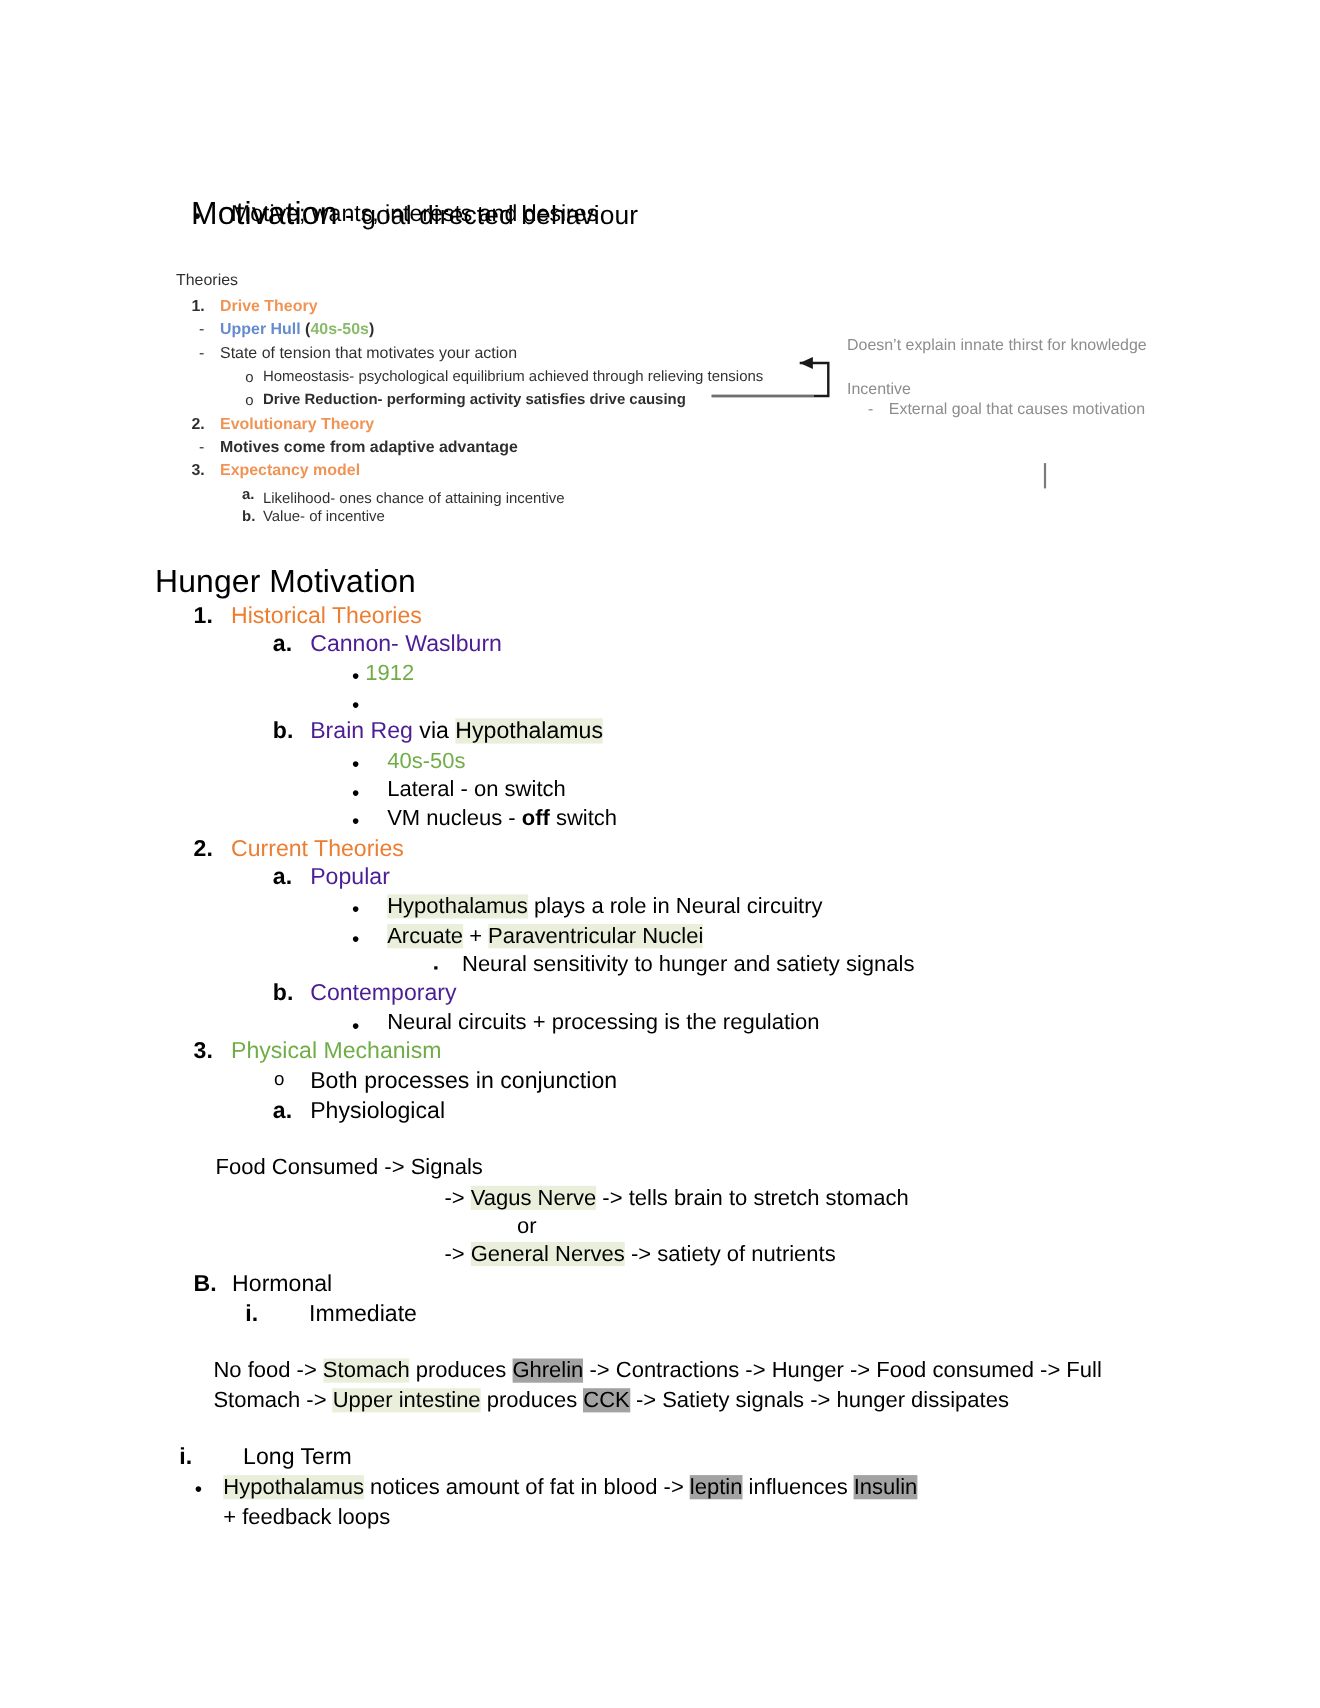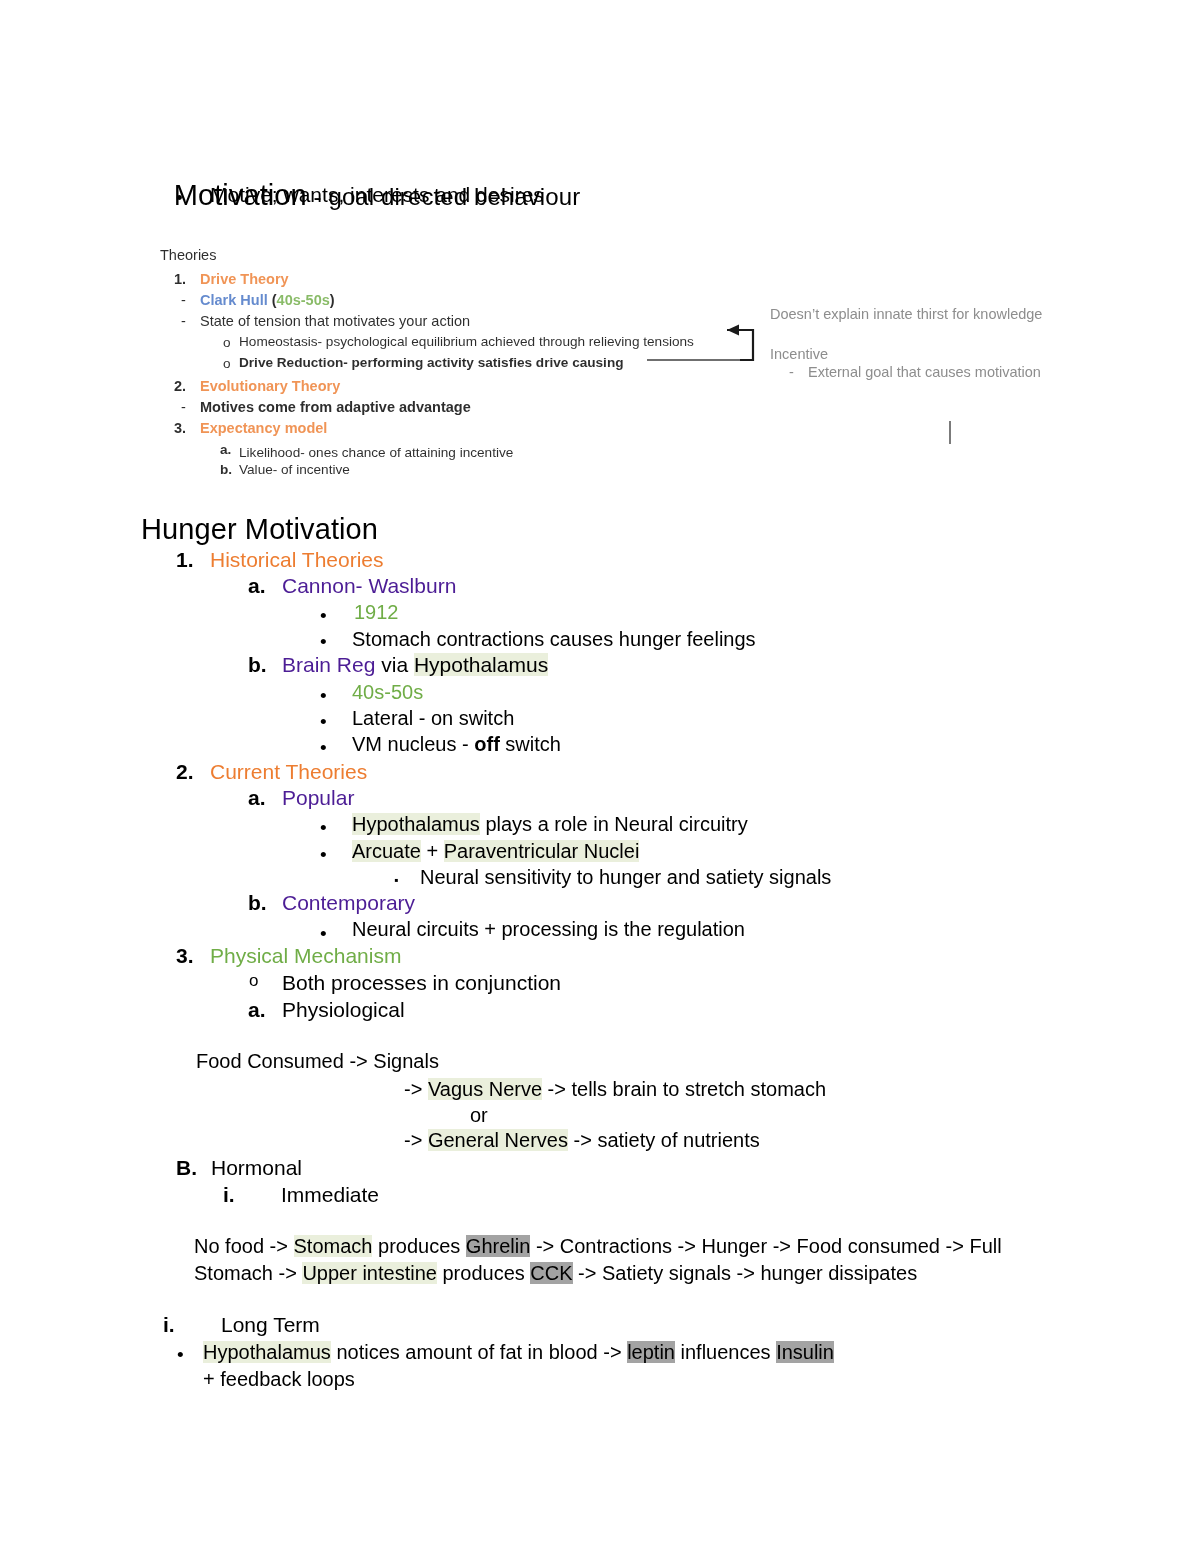--- a/index.html
+++ b/index.html
@@ -74,21 +74,21 @@
   <div class="abs lvl1" style="left:210px;top:183px;">Motive; wants, interests and desires</div>
 
   <div id="theories-block">
 
     <div class="t" style="left:0px;top:0px;">Theories</div>
 
     <div class="t num" style="left:14px;top:24px;">1.</div>
     <div class="t orange" style="left:40px;top:24px;font-weight:bold;">Drive Theory</div>
 
     <div class="t" style="left:21px;top:45px;">-</div>
-    <div class="t" style="left:40px;top:45px;font-weight:bold;"><span class="blue">Clark Hull </span><span>(</span><span class="green">40s-50s</span><span>)</span></div>
+    <div class="t" style="left:40px;top:45px;font-weight:bold;"><span class="blue">Upper Hull </span><span>(</span><span class="green">40s-50s</span><span>)</span></div>
 
     <div class="t" style="left:21px;top:66px;">-</div>
     <div class="t" style="left:40px;top:66px;">State of tension that motivates your action</div>
 
     <div class="t sm" style="left:63px;top:88px;">o</div>
     <div class="t sm" style="left:79px;top:87px;">Homeostasis- psychological equilibrium achieved through relieving tensions</div>
 
     <div class="t sm" style="left:63px;top:109px;">o</div>
     <div class="t sm" style="left:79px;top:108px;font-weight:bold;">Drive Reduction- performing activity satisfies drive causing</div>
 
@@ -125,24 +125,23 @@
 
   <div class="abs h-title" style="left:141px;top:513px;">Hunger Motivation</div>
 
   <div class="abs lvl1" style="left:176px;top:548px;font-weight:bold;">1.</div>
   <div class="abs lvl1 orange" style="left:210px;top:548px;">Historical Theories</div>
 
   <div class="abs lvl2" style="left:248px;top:574px;font-weight:bold;">a.</div>
   <div class="abs lvl2 gold" style="left:282px;top:574px;">Cannon- Waslburn</div>
 
   <span class="bullet" style="left:320px;top:606px;">•</span>
-  <div class="abs lvl3 green" style="left:354px;top:601px;">1912</div>
+  <div class="abs lvl3 green" style="left:332px;top:601px;">1912</div>
 
   <span class="bullet" style="left:320px;top:632px;">•</span>
-  <div class="abs lvl3" style="left:352px;top:628px;">Stomach contractions causes hunger feelings</div>
 
   <div class="abs lvl2" style="left:248px;top:653px;font-weight:bold;">b.</div>
   <div class="abs lvl2" style="left:282px;top:653px;"><span class="gold">Brain Reg</span><span> via </span><span class="hl-green">Hypothalamus</span></div>
 
   <span class="bullet" style="left:320px;top:686px;">•</span>
   <div class="abs lvl3 green" style="left:352px;top:681px;">40s-50s</div>
 
   <span class="bullet" style="left:320px;top:712px;">•</span>
   <div class="abs lvl3" style="left:352px;top:707px;">Lateral - on switch</div>
 

